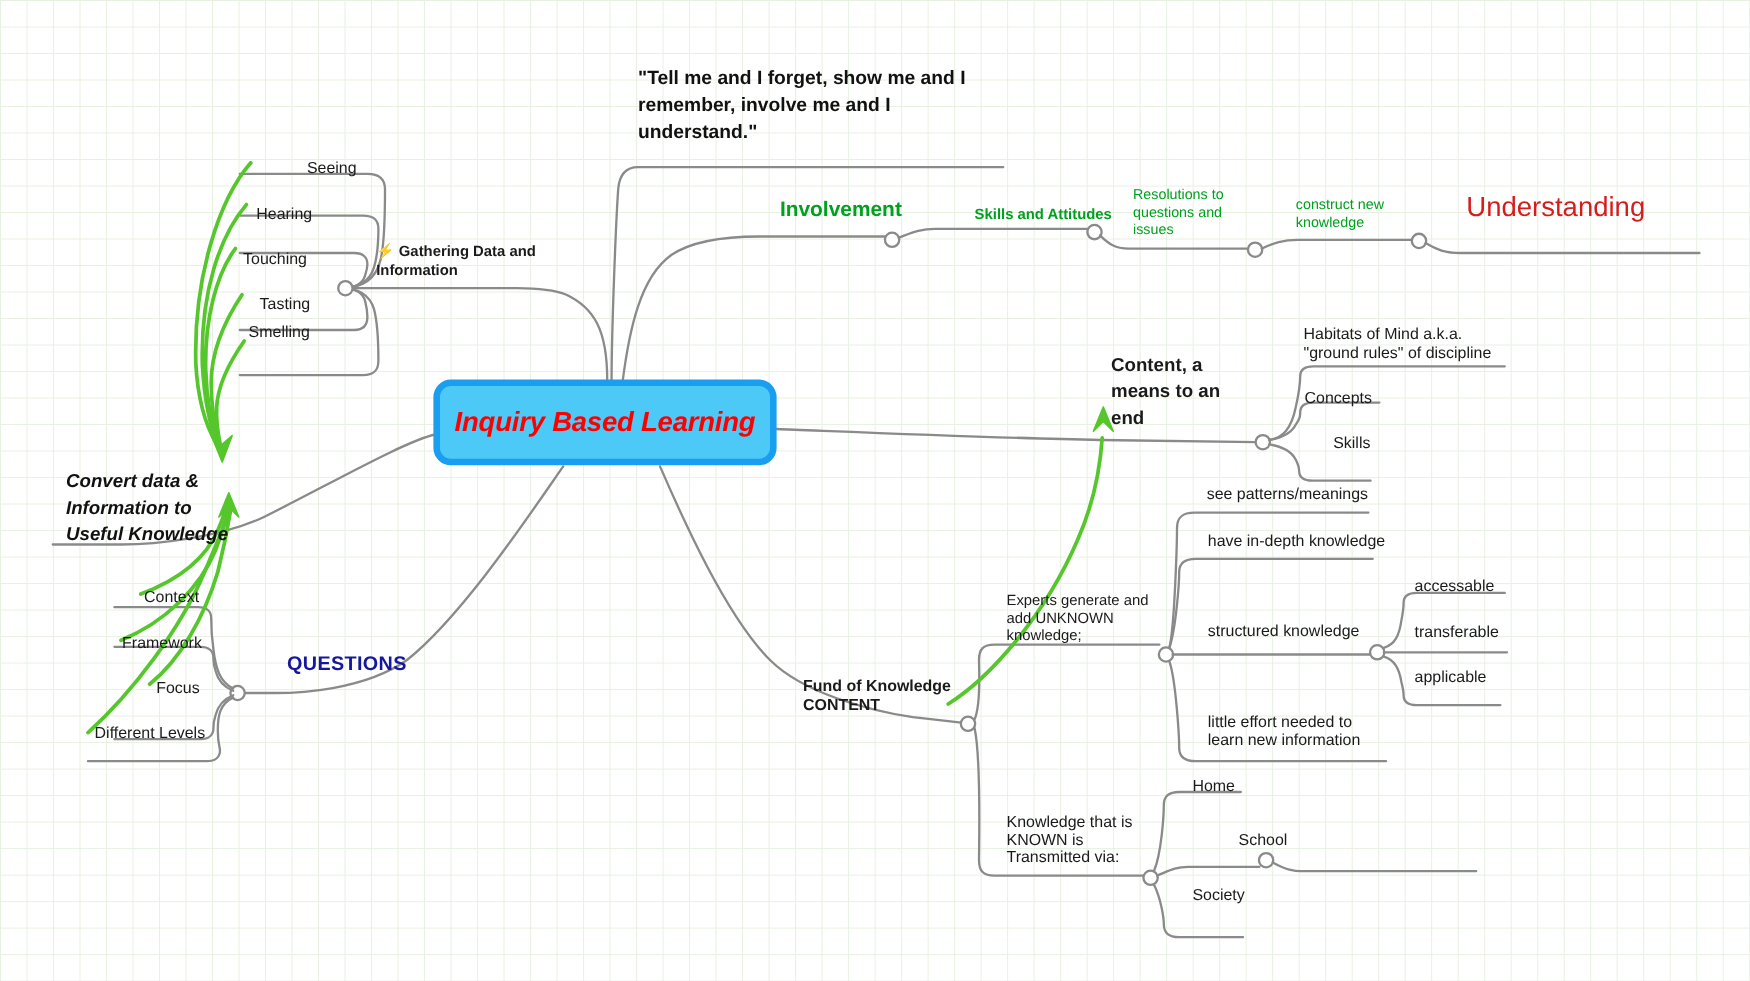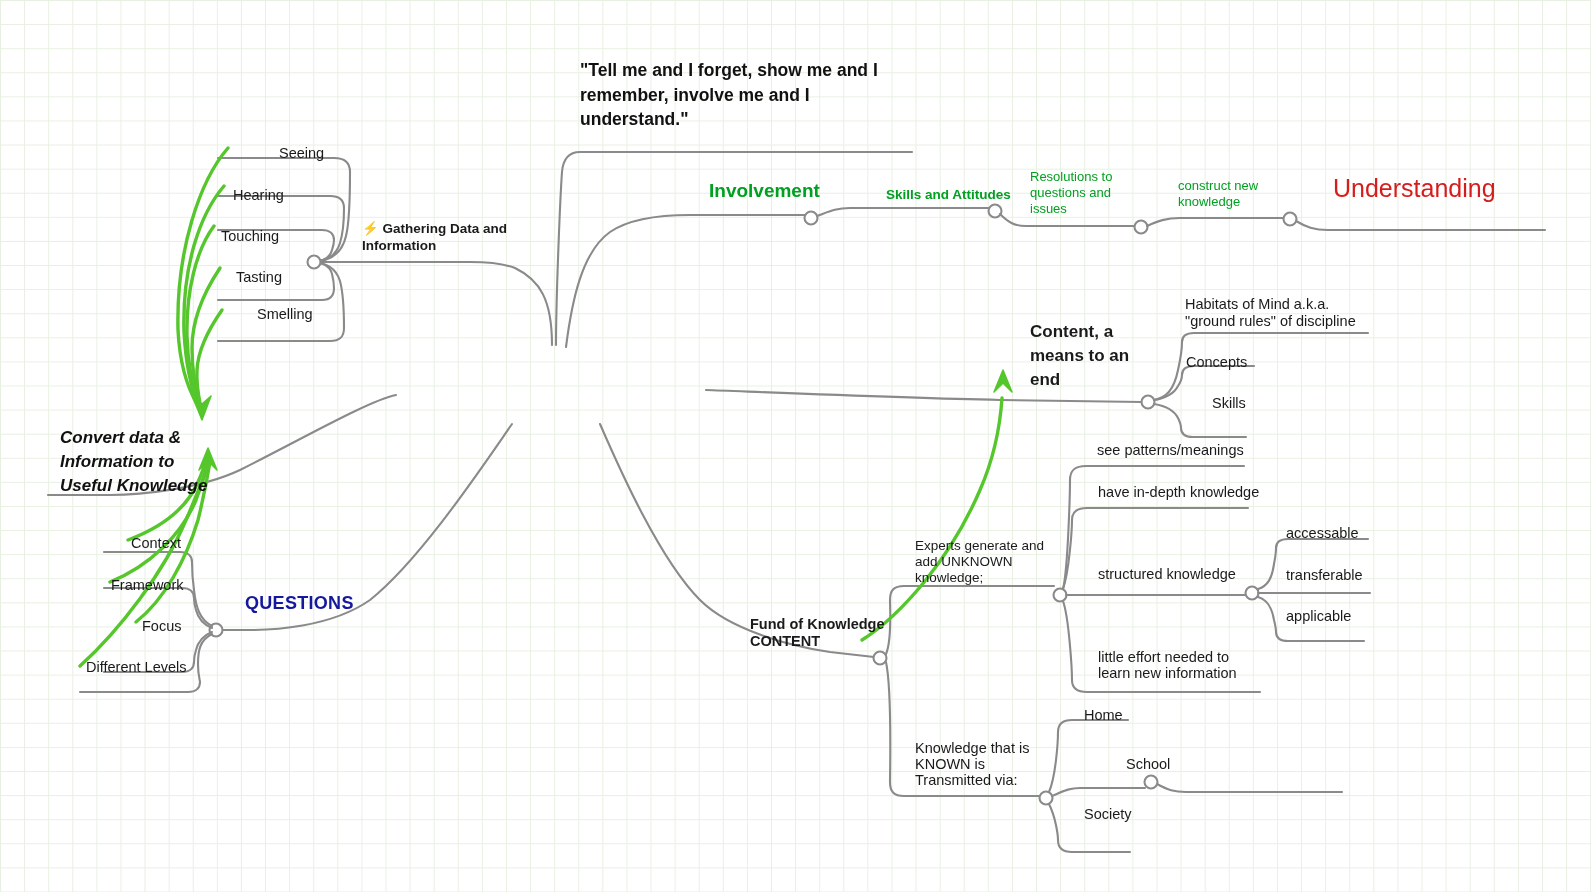--- a/index.html
+++ b/index.html
@@ -79,21 +79,20 @@
     font-size: 25px;
   }
   .navy-bold {
     color: #15189c;
     font-weight: bold;
     font-size: 18px;
     letter-spacing: 0.3px;
   }
   .blk-bold {
     font-weight: bold;
-    padding-left: 20px;
   }
   .blk-bold-italic {
     font-weight: bold;
     font-style: italic;
     font-size: 17px;
     line-height: 24px;
     color: #111111;
     margin-top: 33px;
   }
 </style>
@@ -183,34 +182,37 @@
       <path d="M80,666 C120,630 164,572 186,520 C198,492 206,472 210,462"></path>
     </g>
     <path d="M199,470 L208,448 L217,470 L208,461 Z" fill="#55c62b" stroke="#55c62b" stroke-width="1.5" stroke-linejoin="round"></path>
 
     <g fill="none" stroke="#55c62b" stroke-width="3.4" stroke-linecap="round">
       <path d="M862,640 C900,616 950,560 980,490 C994,458 1000,428 1002,398"></path>
     </g>
     <path d="M994,392 L1003,370 L1012,392 L1003,383 Z" fill="#55c62b" stroke="#55c62b" stroke-width="1.5" stroke-linejoin="round"></path>
   </svg>
 
+  <div class="central">
+    <span>Inquiry Based Learning</span>
+  </div>
 
   <div class="lbl quote">"Tell me and I forget, show me and I remember, involve me and I understand."</div>
 
   <div class="lbl blk-bold" style="left:342px; top:220px; width:150px; white-space:normal; font-size:13.5px; line-height:17px;">⚡ Gathering Data and Information</div>
 
   <div class="lbl" style="left:236px; top:145px;margin-left:43px;">Seeing</div>
   <div class="lbl" style="left:233px; top:187px;">Hearing</div>
   <div class="lbl" style="left:221px; top:228px;">Touching</div>
   <div class="lbl" style="left:236px; top:269px;">Tasting</div>
-  <div class="lbl" style="left:226px; top:306px;margin-left:31px;">Smelling</div>
+  <div class="lbl" style="left:226px; top:294px;">Smelling</div>
 
   <div class="lbl blk-bold-italic" style="left:60px; top:393px; width:150px; white-space:normal;">Convert data &amp; Information to Useful Knowledge</div>
 
-  <div class="lbl navy-bold" style="left:245px; top:595px;">QUESTIONS</div>
+  <div class="lbl navy-bold" style="left:261px; top:595px;">QUESTIONS</div>
   <div class="lbl" style="left:131px; top:535px;">Context</div>
   <div class="lbl" style="left:111px; top:577px;">Framework</div>
   <div class="lbl" style="left:142px; top:618px;">Focus</div>
   <div class="lbl" style="left:86px; top:659px;">Different Levels</div>
 
   <div class="lbl green-bold" style="left:669px; top:182px; font-size:19px;">Involvement</div>
   <div class="lbl green-bold" style="left:846px; top:186px; font-size:13.5px;">Skills and Attitudes</div>
   <div class="lbl green-reg" style="left:1030px; top:169px; width:100px; white-space:normal; font-size:13px; line-height:16px;">Resolutions to questions and issues</div>
   <div class="lbl green-reg" style="left:1178px; top:178px; width:96px; white-space:normal; font-size:13px; line-height:16px;">construct new knowledge</div>
   <div class="lbl red-big" style="left:1333px; top:180px;">Understanding</div>

